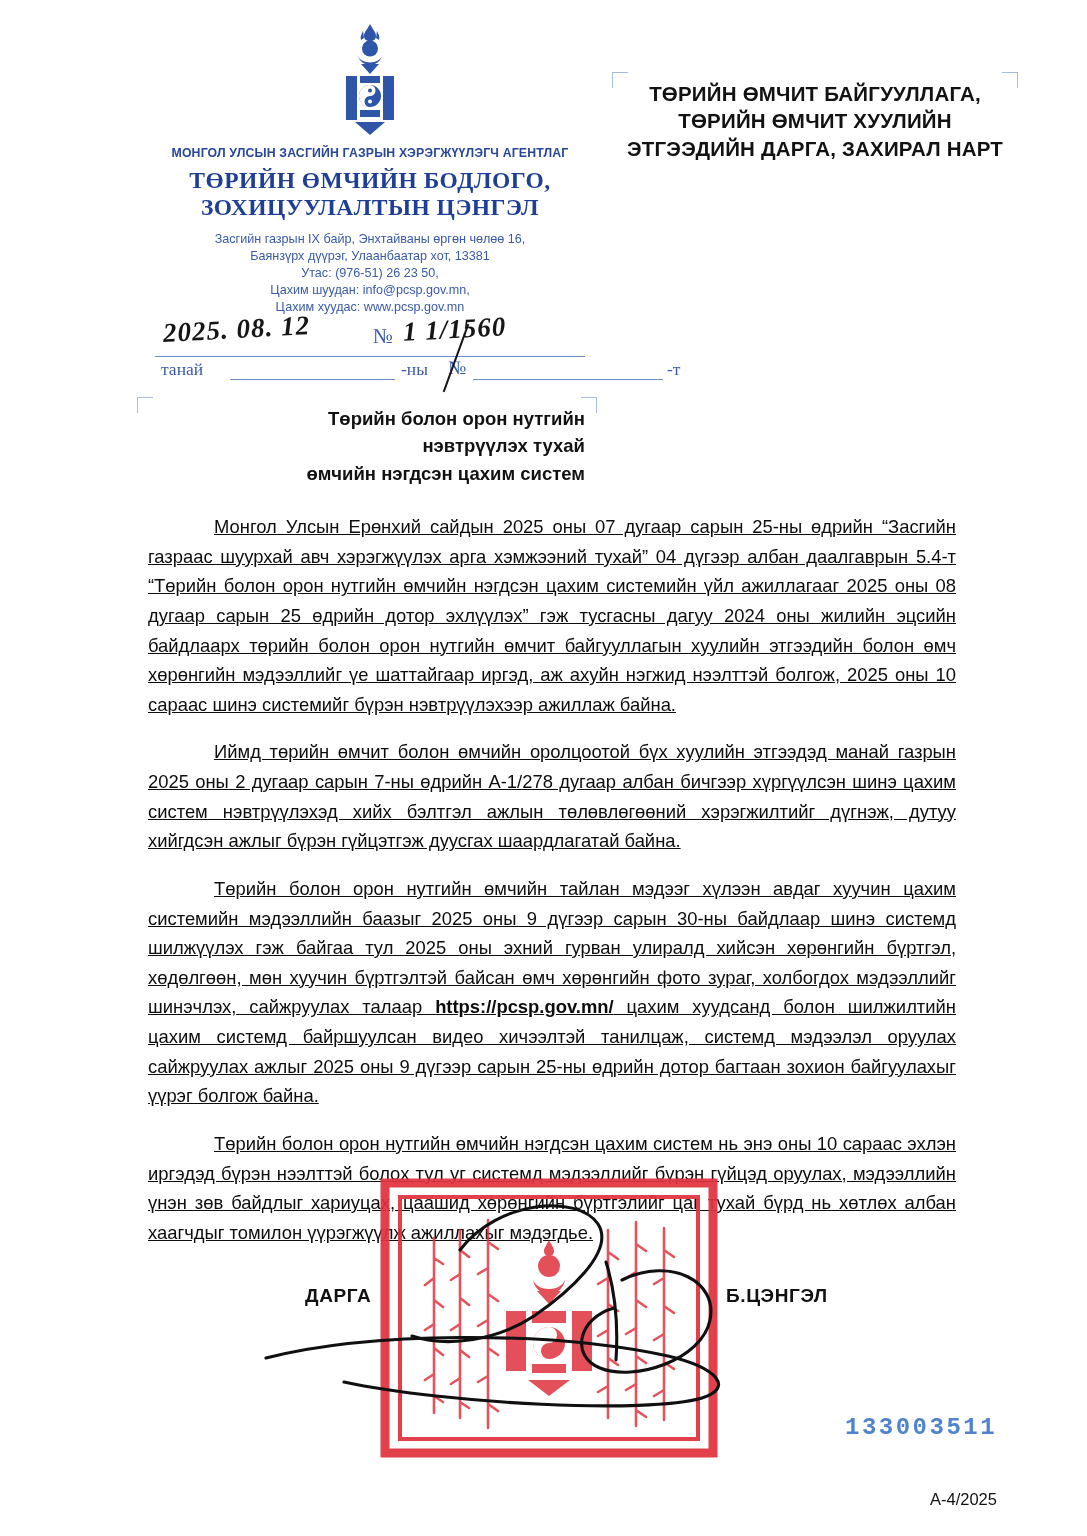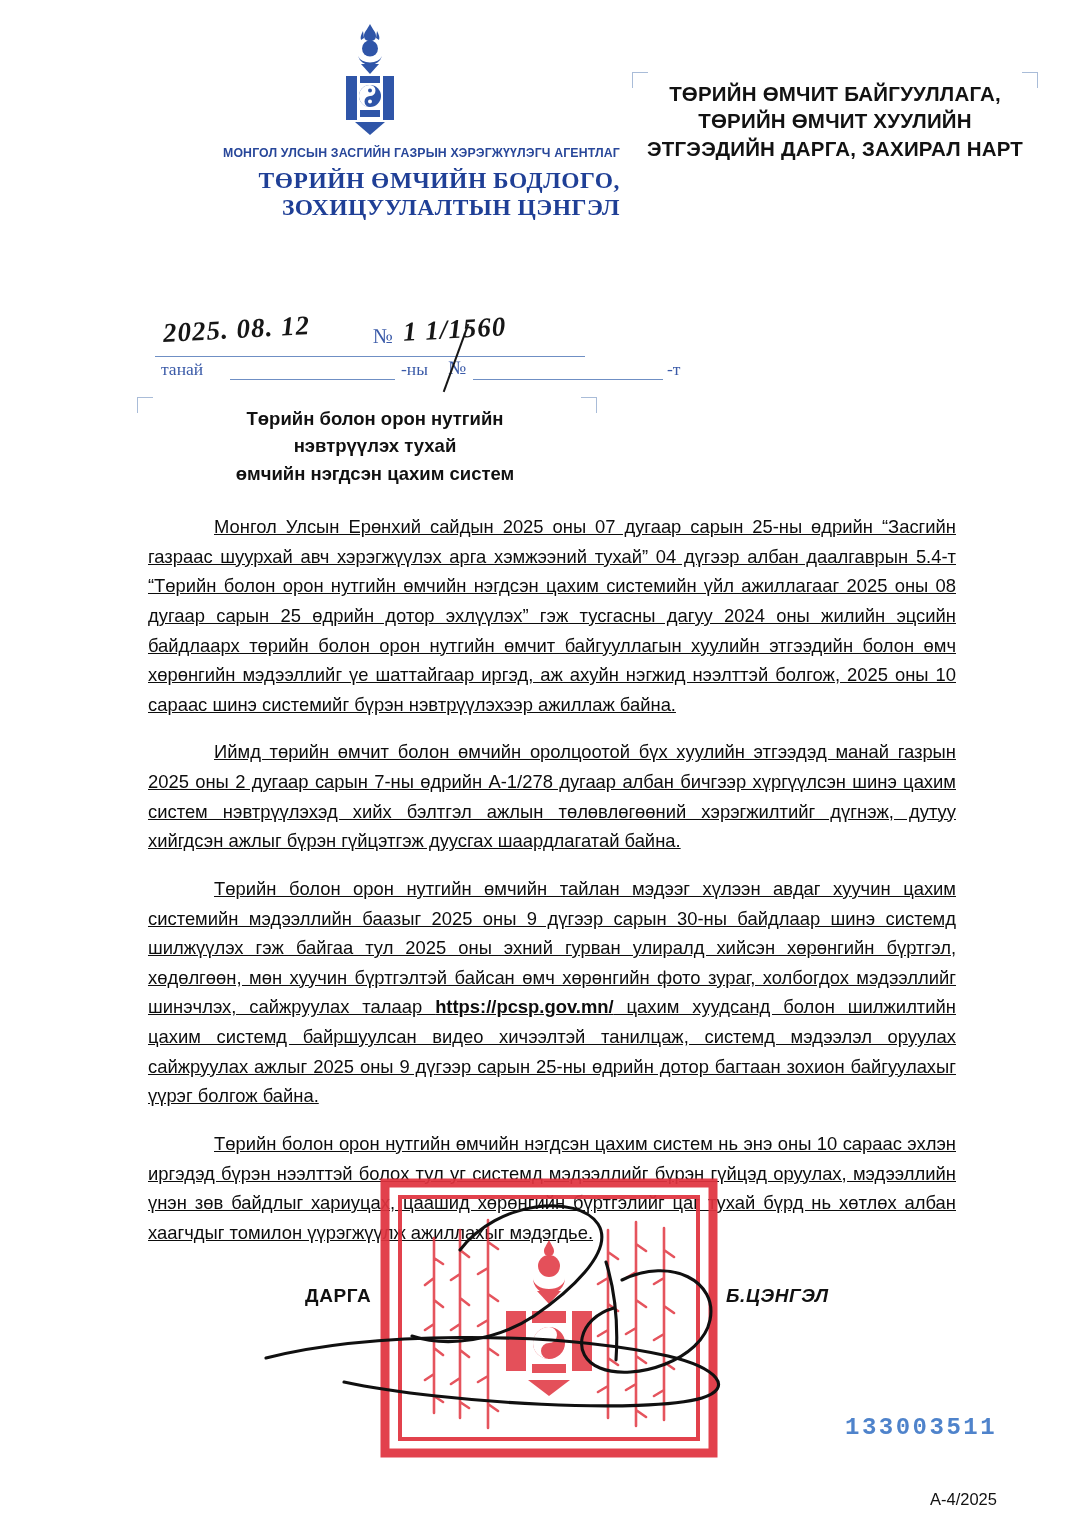--- a/index.html
+++ b/index.html
@@ -20,21 +20,21 @@
     overflow: hidden;
     box-sizing: border-box;
   }
 
   
   .letterhead {
     position: absolute;
     left: 120px;
     top: 22px;
     width: 500px;
-    text-align: right;
+    text-align: center;
     color: #2b4a9b;
   }
   .emblem {
     width: 74px;
     height: 118px;
     margin: 0 auto 6px auto;
     display: block;
   }
   .lh-agency {
     font-size: 12.3px;
@@ -55,21 +55,21 @@
   }
   .lh-addr {
     font-size: 12.6px;
     line-height: 1.36;
     color: #3a5aa8;
   }
 
   
   .addressee {
     position: absolute;
-    left: 612px;
+    left: 592px;
     top: 80px;
     width: 446px;
     text-align: center;
     font-size: 20.5px;
     font-weight: bold;
     line-height: 1.33;
     letter-spacing: 0.2px;
     color: #121212;
   }
   .corner {
@@ -136,21 +136,21 @@
     background: #161616;
     transform: rotate(20deg);
   }
 
   
   .subject {
     position: absolute;
     left: 165px;
     top: 405px;
     width: 420px;
-    text-align: center;
+    text-align: right;
     font-size: 18.5px;
     font-weight: bold;
     line-height: 1.48;
     color: #111111;
   }
 
   
   .body-text {
     position: absolute;
     left: 148px;
@@ -180,21 +180,20 @@
     color: #111;
   }
   .sig-name {
     position: absolute;
     left: 726px;
     top: 1285px;
     font-size: 19px;
     font-weight: bold;
     letter-spacing: 0.6px;
     color: #111;
-    font-style: italic;
   }
 
   
   .seal {
     position: absolute;
     left: 380px;
     top: 1178px;
     width: 338px;
     height: 280px;
     opacity: 0.93;
@@ -260,20 +259,27 @@
 
         <rect x="27" y="88" width="20" height="7"></rect>
 
         <path d="M22 100 L52 100 L37 113 Z"></path>
       </g>
     </svg>
     <div class="lh-agency">МОНГОЛ УЛСЫН ЗАСГИЙН ГАЗРЫН ХЭРЭГЖҮҮЛЭГЧ АГЕНТЛАГ</div>
     <div class="lh-name">
       <div>ТӨРИЙН ӨМЧИЙН БОДЛОГО,</div>
       <div>ЗОХИЦУУЛАЛТЫН ЦЭНГЭЛ</div>
+    </div>
+    <div class="lh-addr">
+      <div>Засгийн газрын IX байр, Энхтайваны өргөн чөлөө 16,</div>
+      <div>Баянзүрх дүүрэг, Улаанбаатар хот, 13381</div>
+      <div>Утас: (976-51) 26 23 50,</div>
+      <div>Цахим шуудан: info@pcsp.gov.mn,</div>
+      <div>Цахим хуудас: www.pcsp.gov.mn</div>
     </div>
   </div>
 
   <div class="addressee">
     <span class="corner tl" style="left:20px;top:-8px;"></span>
     <span class="corner tr" style="right:20px;top:-8px;"></span>
     <div>ТӨРИЙН ӨМЧИТ БАЙГУУЛЛАГА,</div>
     <div>ТӨРИЙН ӨМЧИТ ХУУЛИЙН</div>
     <div>ЭТГЭЭДИЙН ДАРГА, ЗАХИРАЛ НАРТ</div>
   </div>

